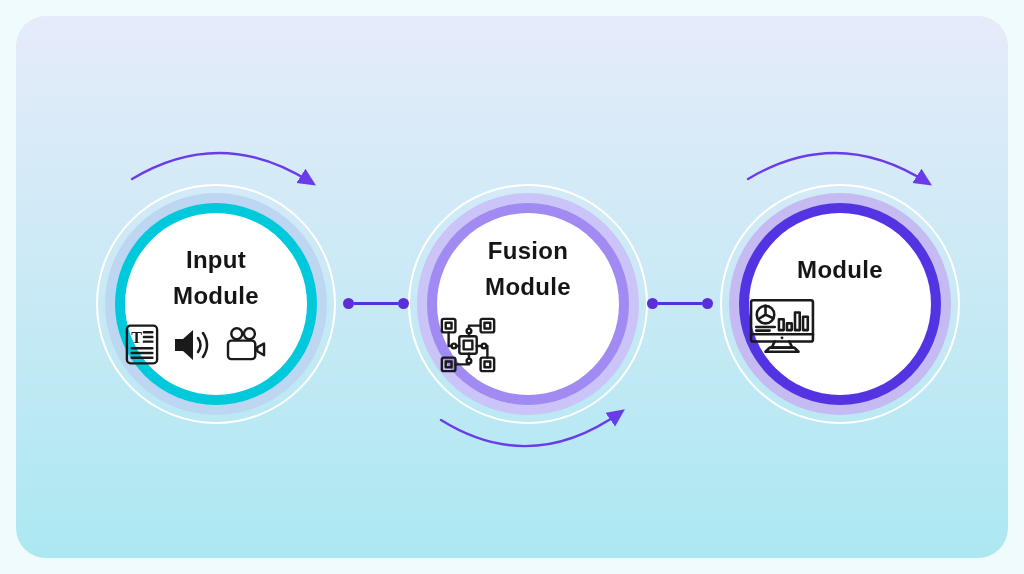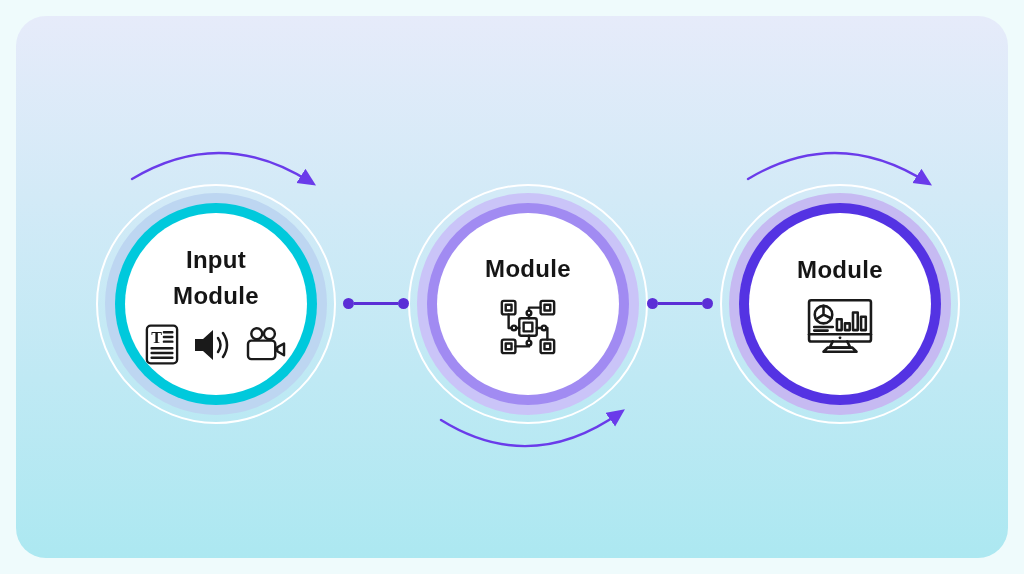--- a/index.html
+++ b/index.html
@@ -5,21 +5,21 @@
   html,body{margin:0;padding:0;}
   body{font-family:"Liberation Sans", sans-serif;}
   .stage{position:relative;width:1024px;height:574px;background:var(--background,#EFFBFC);overflow:hidden;}
   .panel{position:absolute;left:16px;top:16px;right:16px;bottom:16px;border-radius:30px;
          background:linear-gradient(180deg,var(--panel-top,#E6EBFA) 0%,var(--panel-bottom,#ACE8F1) 100%);}
   .module{position:absolute;width:240px;height:240px;}
   .ring-outline{position:absolute;inset:0;border-radius:50%;border:2px solid var(--outline-ring,#fff);}
   .halo{position:absolute;inset:9px;border-radius:50%;background:var(--halo,#ccc);}
   .ring{position:absolute;inset:19px;border-radius:50%;background:var(--ring,#888);}
   .inner{position:absolute;inset:29px;border-radius:50%;background:var(--circle-fill,#fff);
-         display:flex;flex-direction:column;align-items:center;justify-content:center;}
+         display:flex;flex-direction:column;justify-content:center;}
   .title{font-size:24px;font-weight:700;line-height:36px;color:var(--text,#151515);
          text-align:center;letter-spacing:.3px;}
   .icons{display:flex;align-items:center;gap:13px;margin-top:9px;}
   .icons svg{display:block;}
   .connector{position:absolute;top:282px;height:11px;display:flex;align-items:center;}
   .connector .dot{width:11px;height:11px;border-radius:50%;background:var(--connector,#5B2ED6);flex:0 0 auto;}
   .connector .cline{flex:1;height:3px;background:var(--connector,#5B2ED6);}
   .arrow{position:absolute;}
   .arrow path{fill:none;stroke:var(--arrow,#6A3BEA);stroke-width:2.4;stroke-linecap:round;}
   .arrow marker path{fill:var(--arrow,#6A3BEA);stroke:none;}
@@ -90,20 +90,21 @@
         </div>
       </div>
     </div>
 
     <div class="module" style="left: 392px; top: 168px; --ring: #A18BF2; --halo: #CAC4F8;">
       <div class="ring-outline"></div>
       <div class="halo"></div>
       <div class="ring"></div>
       <div class="inner">
         <div class="title">
+          <div>Fusion</div>
           <div>Module</div>
         </div>
         <div class="icons">
           <svg width="62" height="62" viewBox="0 0 64 64">
             <rect class="lineart" x="23" y="23" width="18" height="18" rx="2"></rect>
             <rect class="lineart" x="27.5" y="27.5" width="9" height="9" stroke-width="2"></rect>
             <rect class="lineart" x="5" y="5" width="14" height="14" rx="2"></rect>
             <rect class="lineart" x="9" y="9" width="6" height="6" stroke-width="2"></rect>
             <rect class="lineart" x="45" y="5" width="14" height="14" rx="2"></rect>
             <rect class="lineart" x="49" y="9" width="6" height="6" stroke-width="2"></rect>

